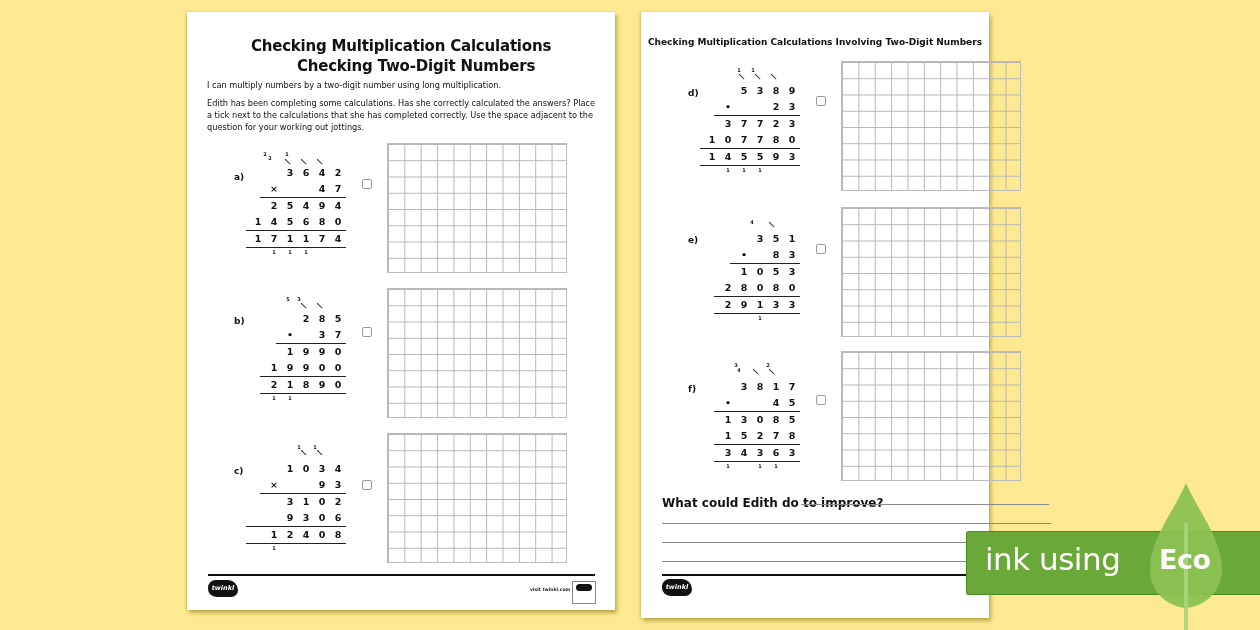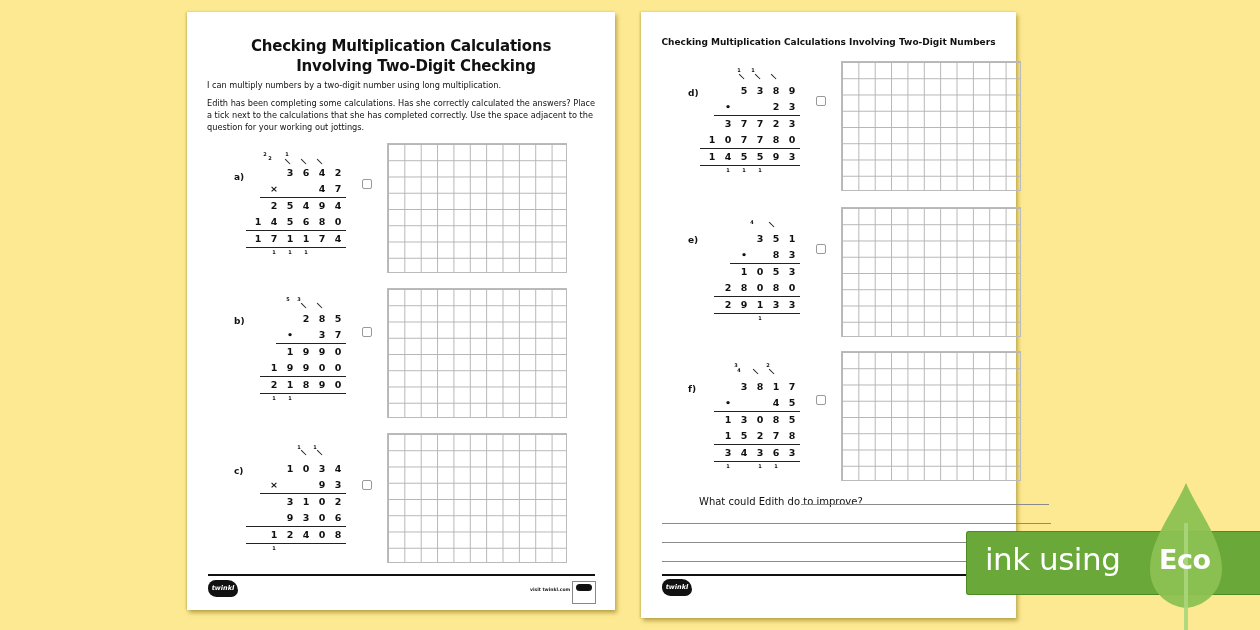--- a/index.html
+++ b/index.html
@@ -7,21 +7,21 @@
     width: 1260px; height: 630px; overflow: hidden; position: relative;
     background: #fde992;
     font-family: "DejaVu Sans", sans-serif;
     color: #111;
   }
   .page {
     position: absolute; background: #fff;
     box-shadow: 2px 3px 4px rgba(140,120,20,0.55), -1px 0 2px rgba(140,120,20,0.35);
   }
   #page1 { left: 187px; top: 12px; width: 428px; height: 598px; }
-  #page2 { left: 641px; top: 12px; width: 375px; height: 606px; }
+  #page2 { left: 641px; top: 12px; width: 348px; height: 606px; }
 
   .title1 {
     position: absolute; left: 0; width: 100%; text-align: center;
     font-weight: bold; font-size: 15px; line-height: 20px; top: 24px;
     font-family: "DejaVu Sans", sans-serif; letter-spacing: -0.2px;
   }
   .title1 .l2 { display: block; padding-left: 30px; }
   .intro {
     position: absolute; left: 20px; width: 395px; font-size: 8.2px; line-height: 12px;
     font-family: "DejaVu Sans", sans-serif;
@@ -56,21 +56,21 @@
   .footer-line { position: absolute; height: 1.5px; background: #111; }
   .logo {
     position: absolute; width: 30px; height: 17px; background: #111;
     border-radius: 9px 12px 8px 10px; color: #fff; font-size: 6.5px; font-weight: bold;
     text-align: center; line-height: 17px; font-style: italic;
   }
   .visit { position: absolute; font-size: 4.5px; font-weight: bold; color: #222; }
   .badge { position: absolute; width: 22px; height: 21px; border: 1px solid #888; background: #fff; font-size: 3.5px; text-align: center; }
   .badge .b-top { width: 16px; height: 7px; background: #111; margin: 2px auto 1px; border-radius: 5px; }
 
-  .q-text { position: absolute; font-size: 10px; font-weight: normal; margin-left: 37px; }
+  .q-text { position: absolute; font-size: 12px; font-weight: bold; }
   .wline { position: absolute; height: 1px; background: #8a8a8a; }
 
   .eco {
     position: absolute; left: 966px; top: 531px; width: 294px; height: 62px;
     background: #6aa83a; border: 1px solid #4c8a23; border-right: none;
     border-radius: 3px 0 0 3px;
   }
   .eco-text {
     position: absolute; left: 18px; top: 9px; font-size: 31px; color: #fff;
     font-family: "DejaVu Sans", sans-serif; letter-spacing: -0.5px; font-weight: normal;
@@ -80,21 +80,21 @@
     position: absolute; left: 1159px; top: 544px; font-size: 27px; font-weight: bold; color: #fff;
     font-family: "DejaVu Sans", sans-serif; letter-spacing: -0.5px;
   }
 </style>
 </head>
 <body>
 
 <div id="page1" class="page">
   <div class="title1">
     <span>Checking Multiplication Calculations</span>
-    <span class="l2">Involving Two-Digit Checking</span>
+    <span class="l2">Checking Two-Digit Numbers</span>
   </div>
   <div class="intro" style="top:85px;">Edith has been completing some calculations. Has she correctly calculated the answers? Place a tick next to the calculations that she has completed correctly. Use the space adjacent to the question for your working out jottings.</div>
   <div class="intro" style="top:67px;">I can multiply numbers by a two-digit number using long multiplication.</div>
 
   <div class="prob" style="left:45px; top:137px;">
     <span class="lbl" style="left:2px; top:23px;">a)</span>
     <div class="digits">
       <span class="carry" style="left:28px; top:2px;">2</span>
       <span class="carry" style="left:33px; top:6px;">2</span>
       <span class="carry" style="left:50px; top:2px;">1</span>

